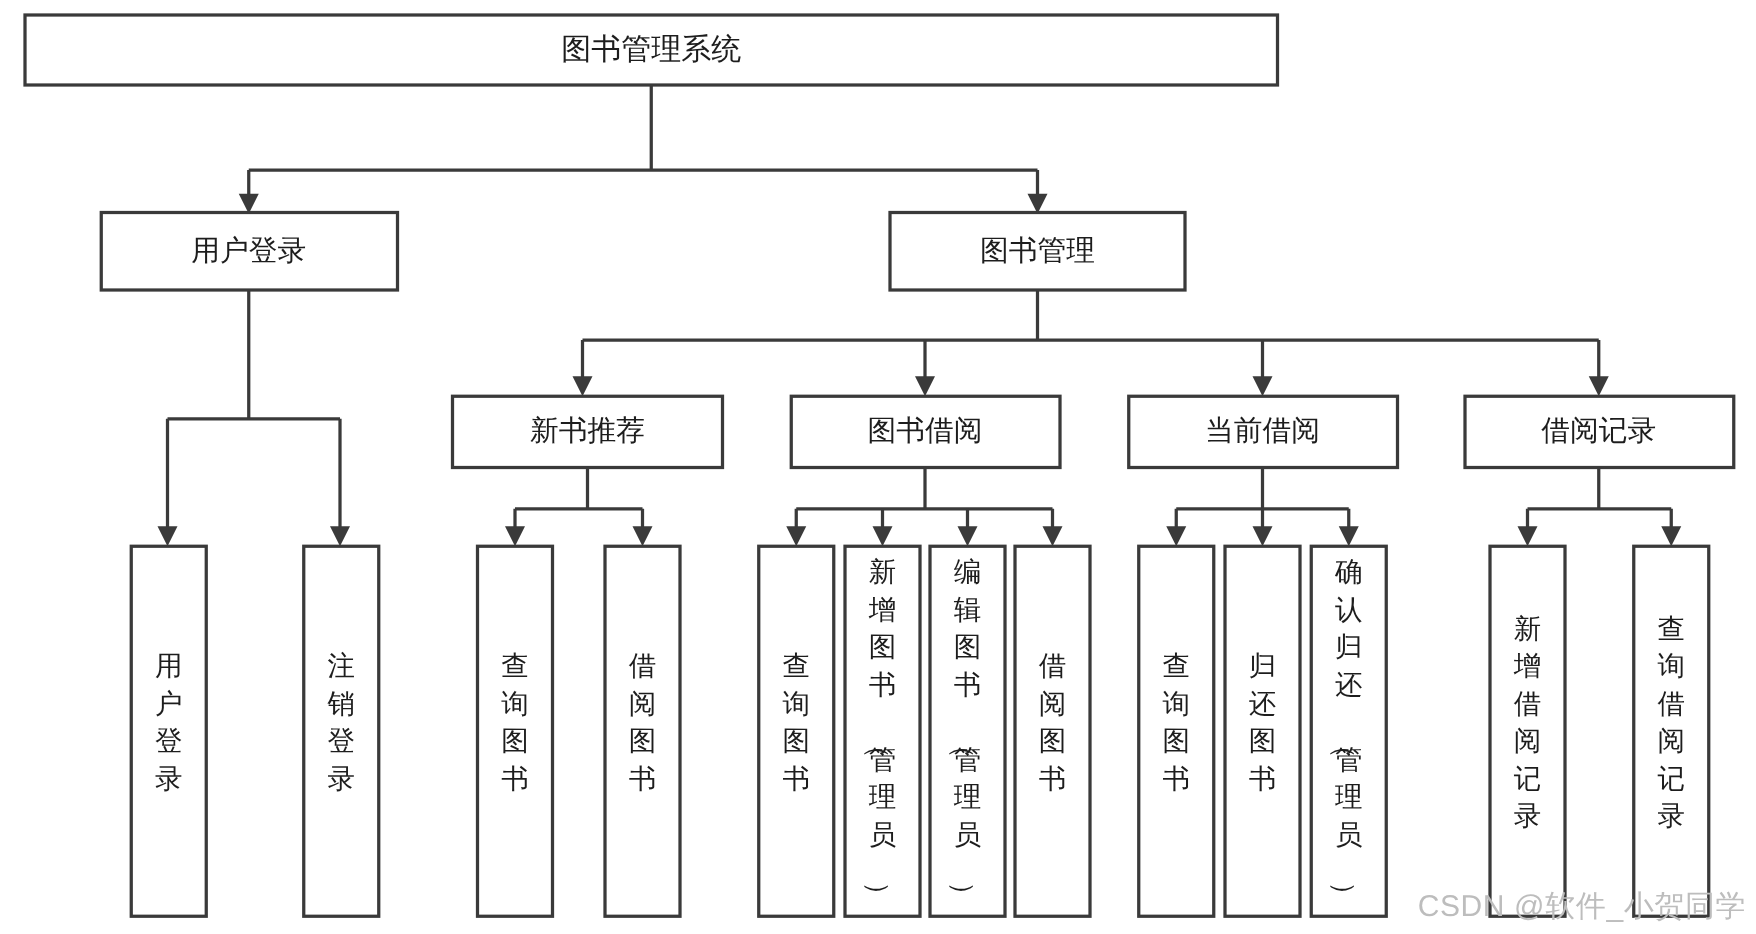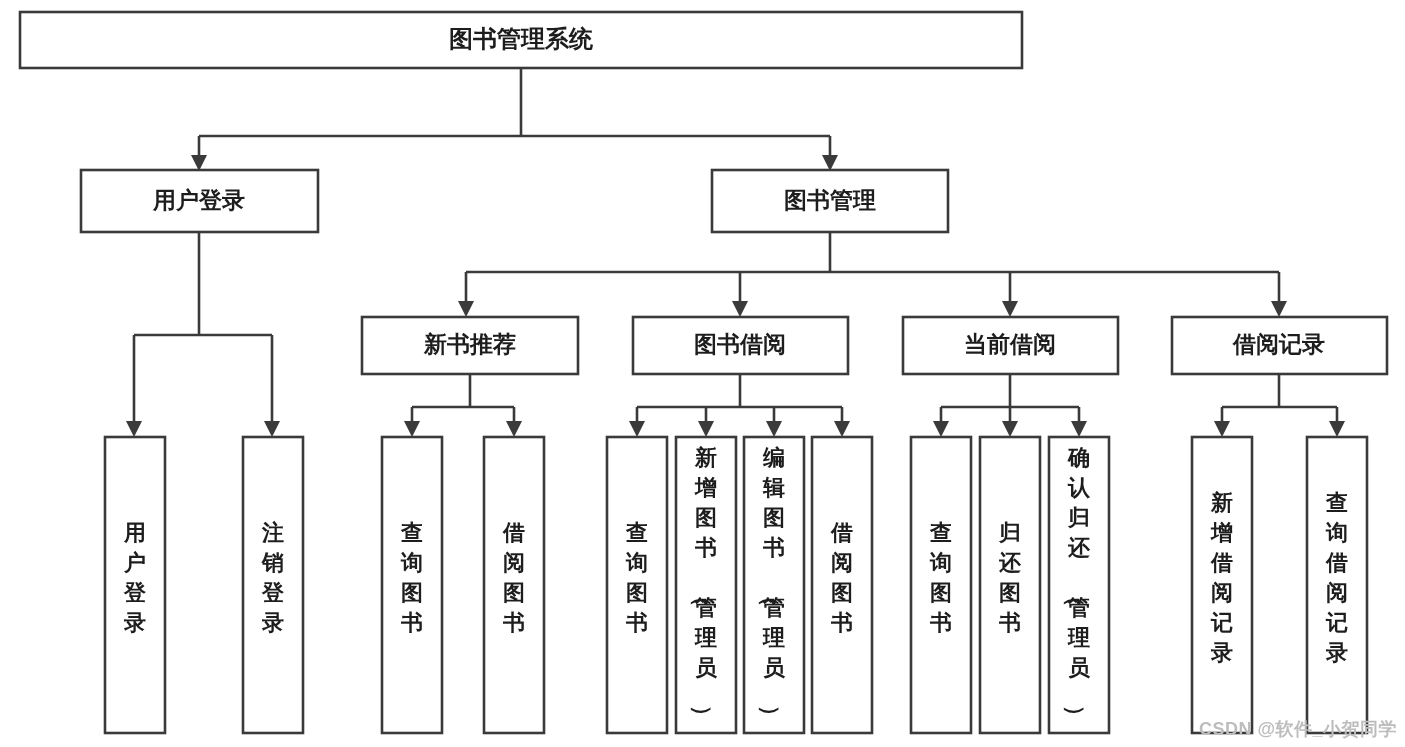--- a/index.html
+++ b/index.html
@@ -13,21 +13,20 @@
     font-family: "Liberation Sans", "DejaVu Sans", sans-serif;
     overflow: hidden;
     position: relative;
   }
   #diagram-root {
     position: absolute;
     left: 0;
     top: 0;
     width: 1405px;
     height: 747px;
-    font-weight: bold;
   }
   .node-box {
     fill: #ffffff;
     stroke: #3a3a3a;
     stroke-width: 2.6;
   }
   .node-label {
     fill: #1d1d1d;
     font-family: "Liberation Sans", "DejaVu Sans", sans-serif;
     font-size: 23px;
@@ -51,21 +50,21 @@
   }
   .arrow-head {
     fill: #3a3a3a;
     stroke: none;
   }
   .watermark {
     position: absolute;
     right: 8px;
     bottom: 6px;
     font-family: "Liberation Sans", "DejaVu Sans", sans-serif;
-    font-size: 18px;
+    font-size: 24px;
     color: #bdbdbd;
     letter-spacing: 0.5px;
     white-space: nowrap;
     pointer-events: none;
   }
 </style>
 </head>
 <body>
 
 <div id="diagram-root">

